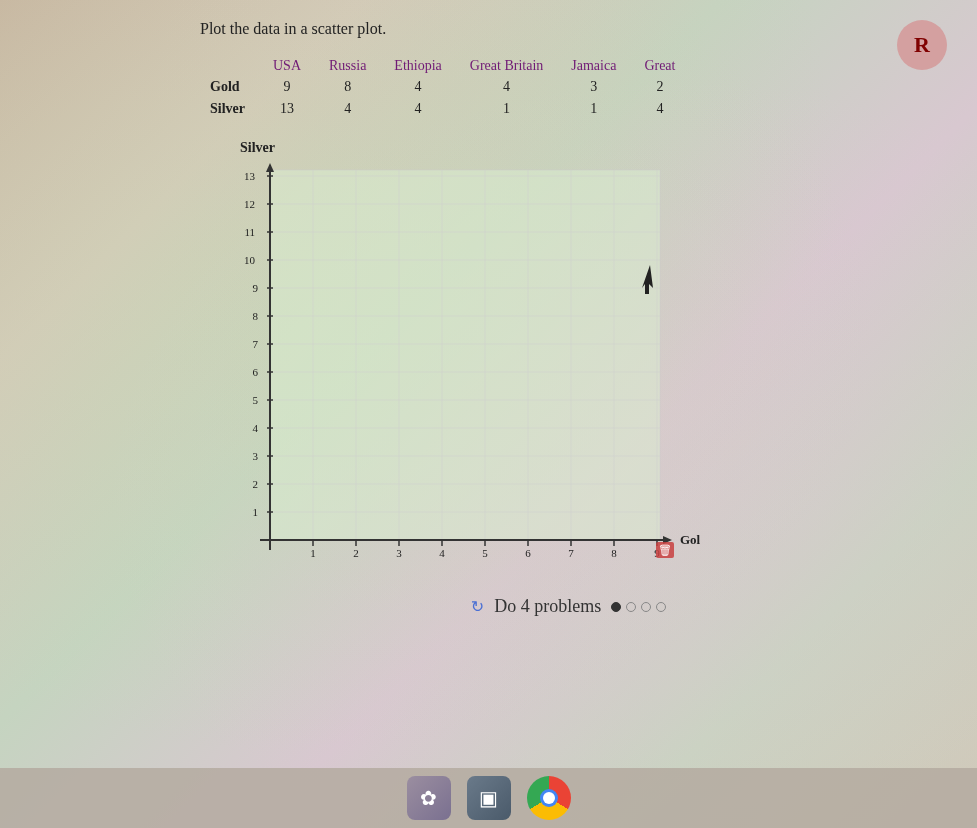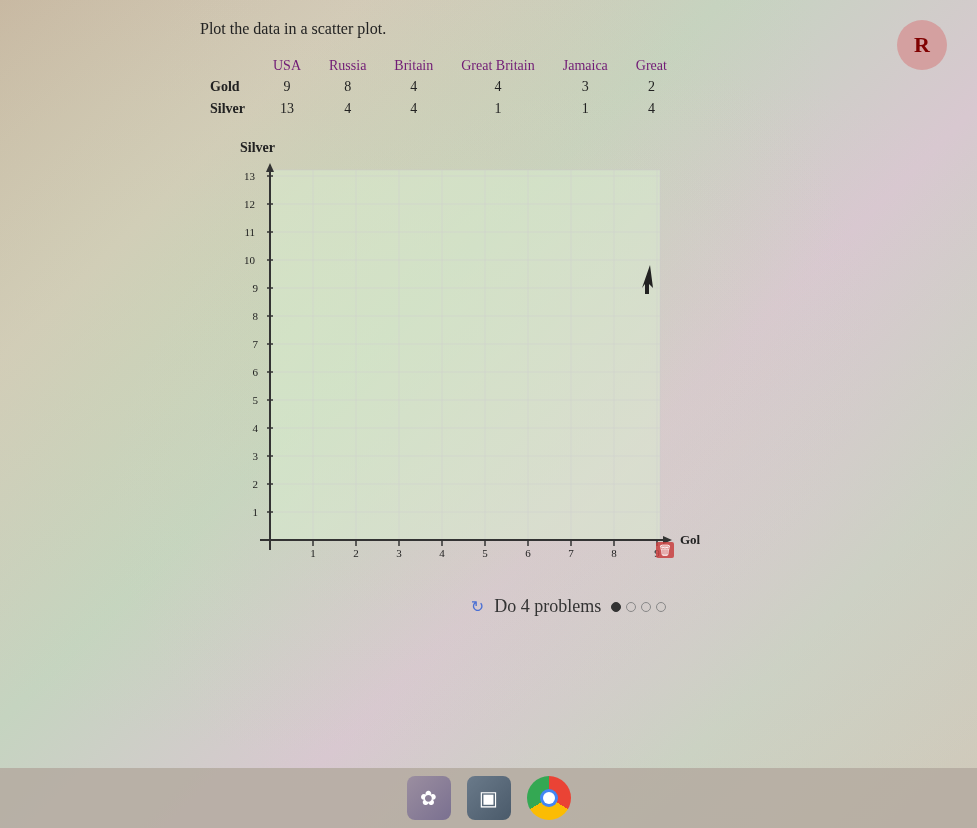--- a/index.html
+++ b/index.html
@@ -194,21 +194,21 @@
 <div class="main-content">
 
   <div class="page-title">Plot the data in a scatter plot.</div>
 
   <table class="data-table">
     <thead>
       <tr>
         <th></th>
         <th>USA</th>
         <th>Russia</th>
-        <th>Britain</th>
+        <th>Ethiopia</th>
         <th>Great Britain</th>
         <th>Jamaica</th>
         <th>Great</th>
       </tr>
     </thead>
     <tbody>
       <tr>
         <td>Gold</td>
         <td>9</td>
         <td>8</td>

